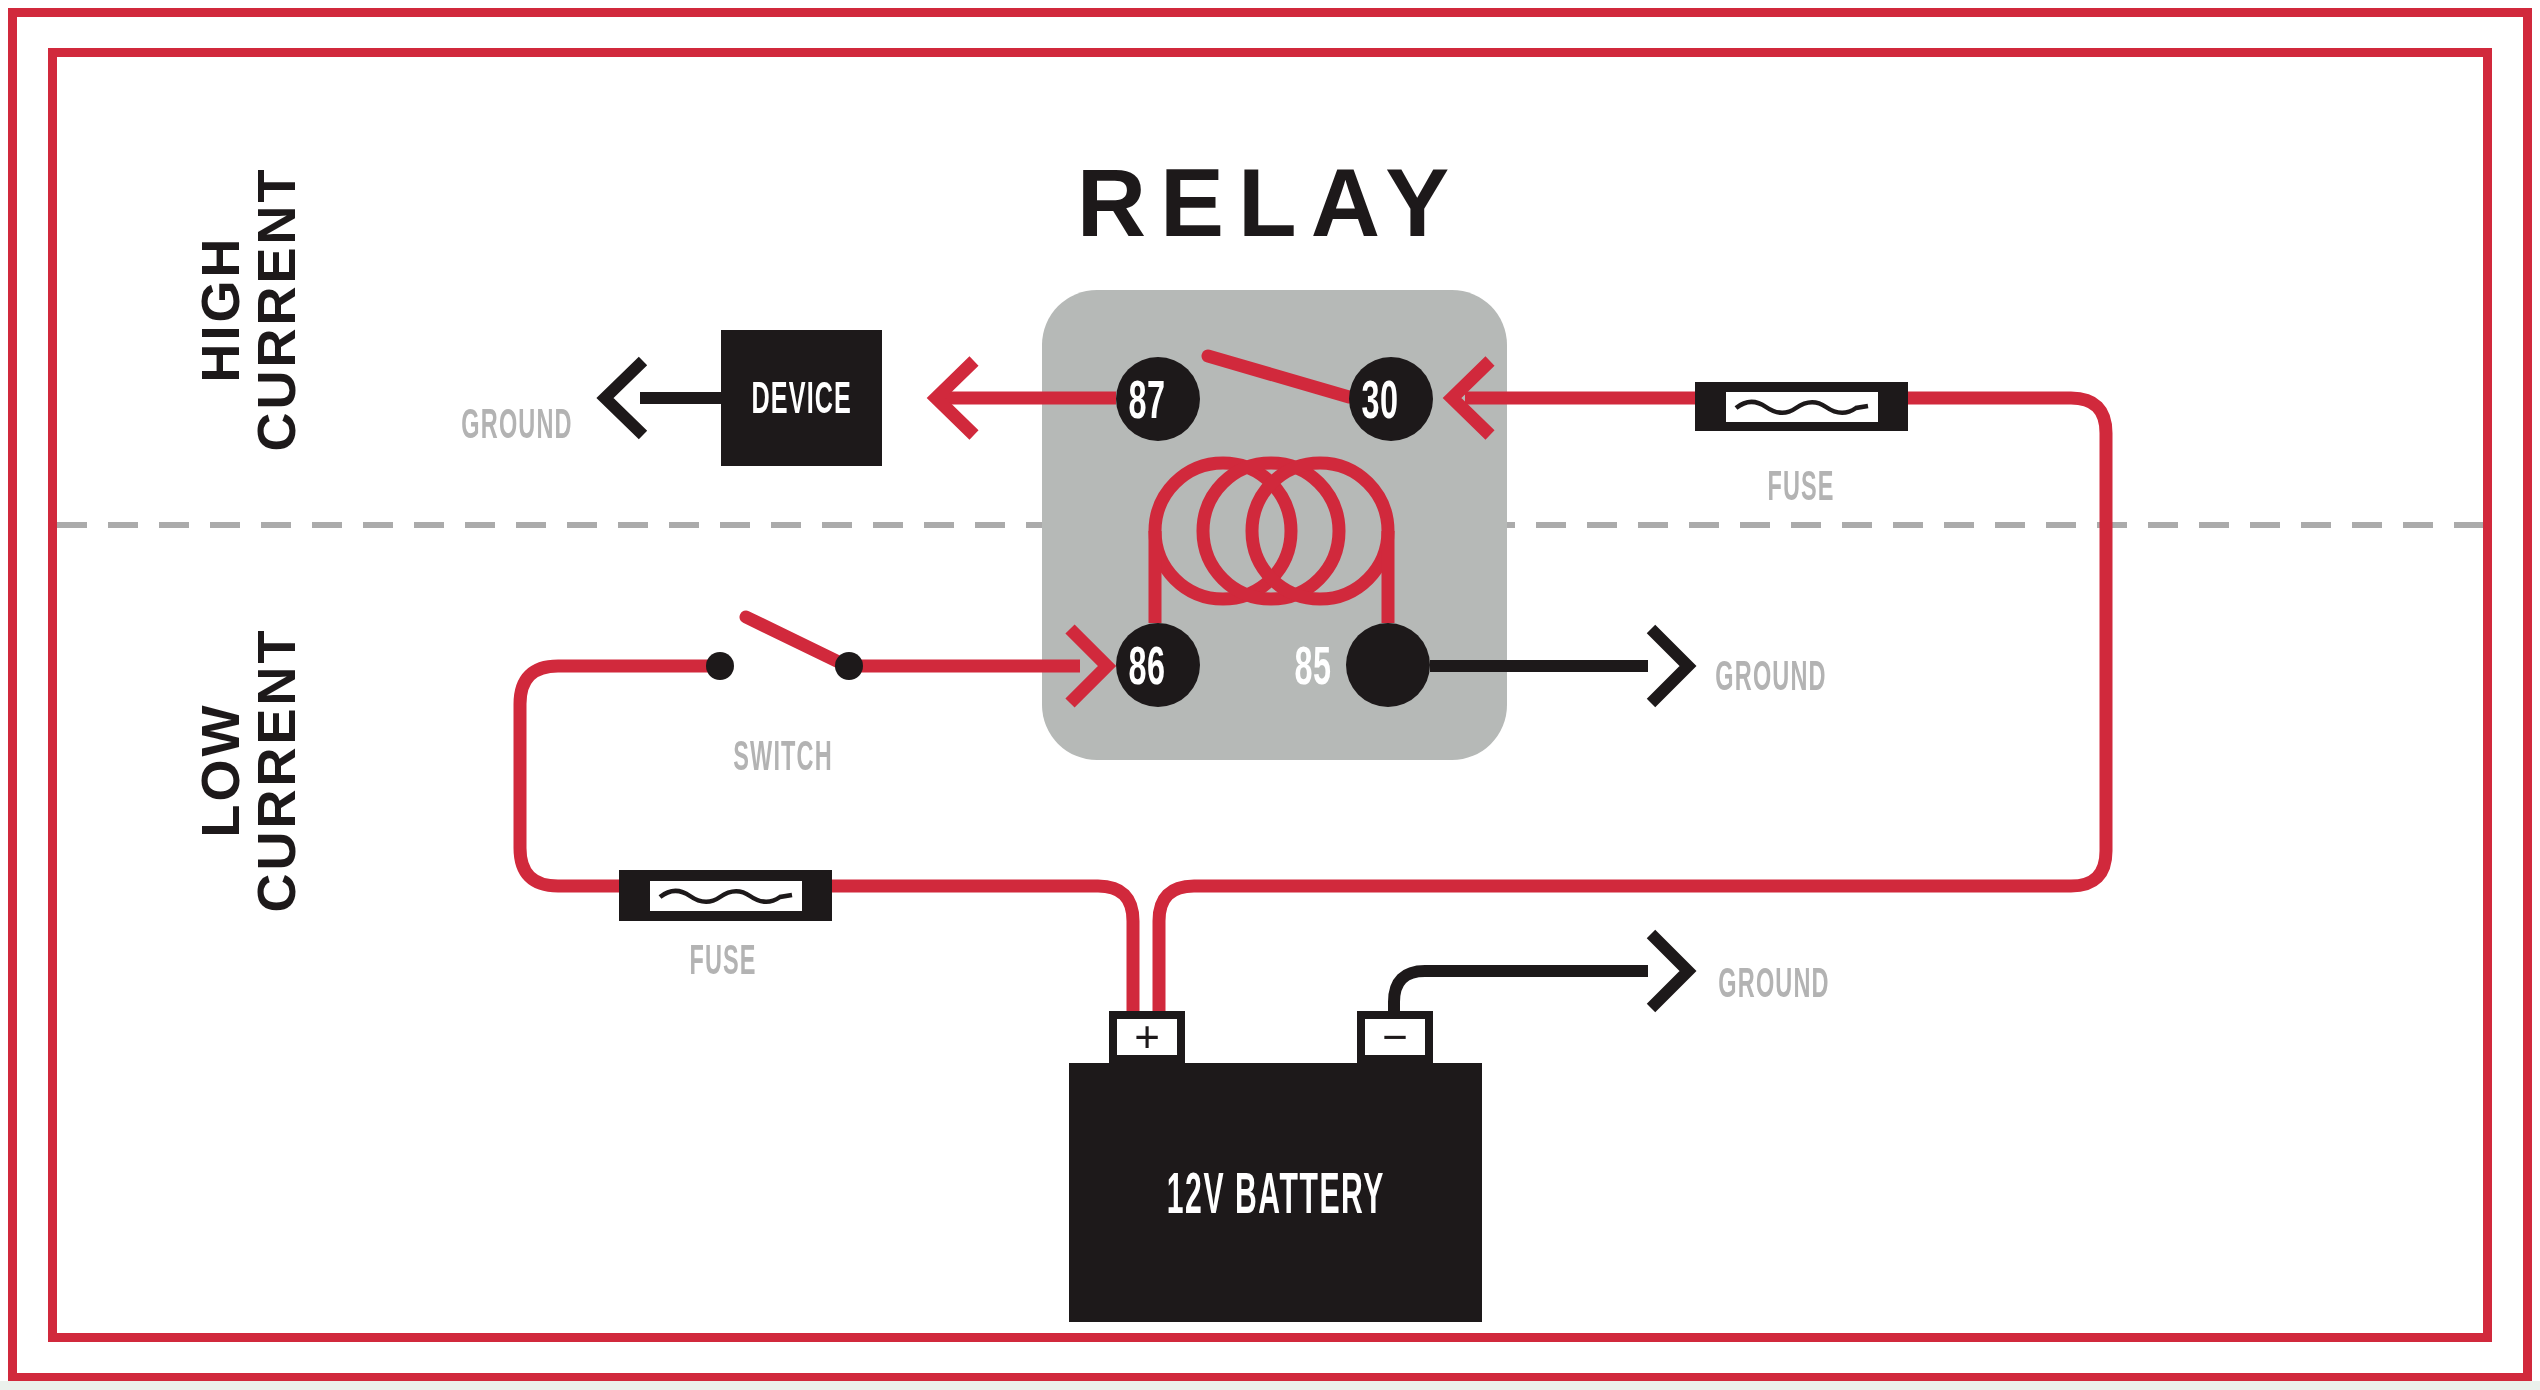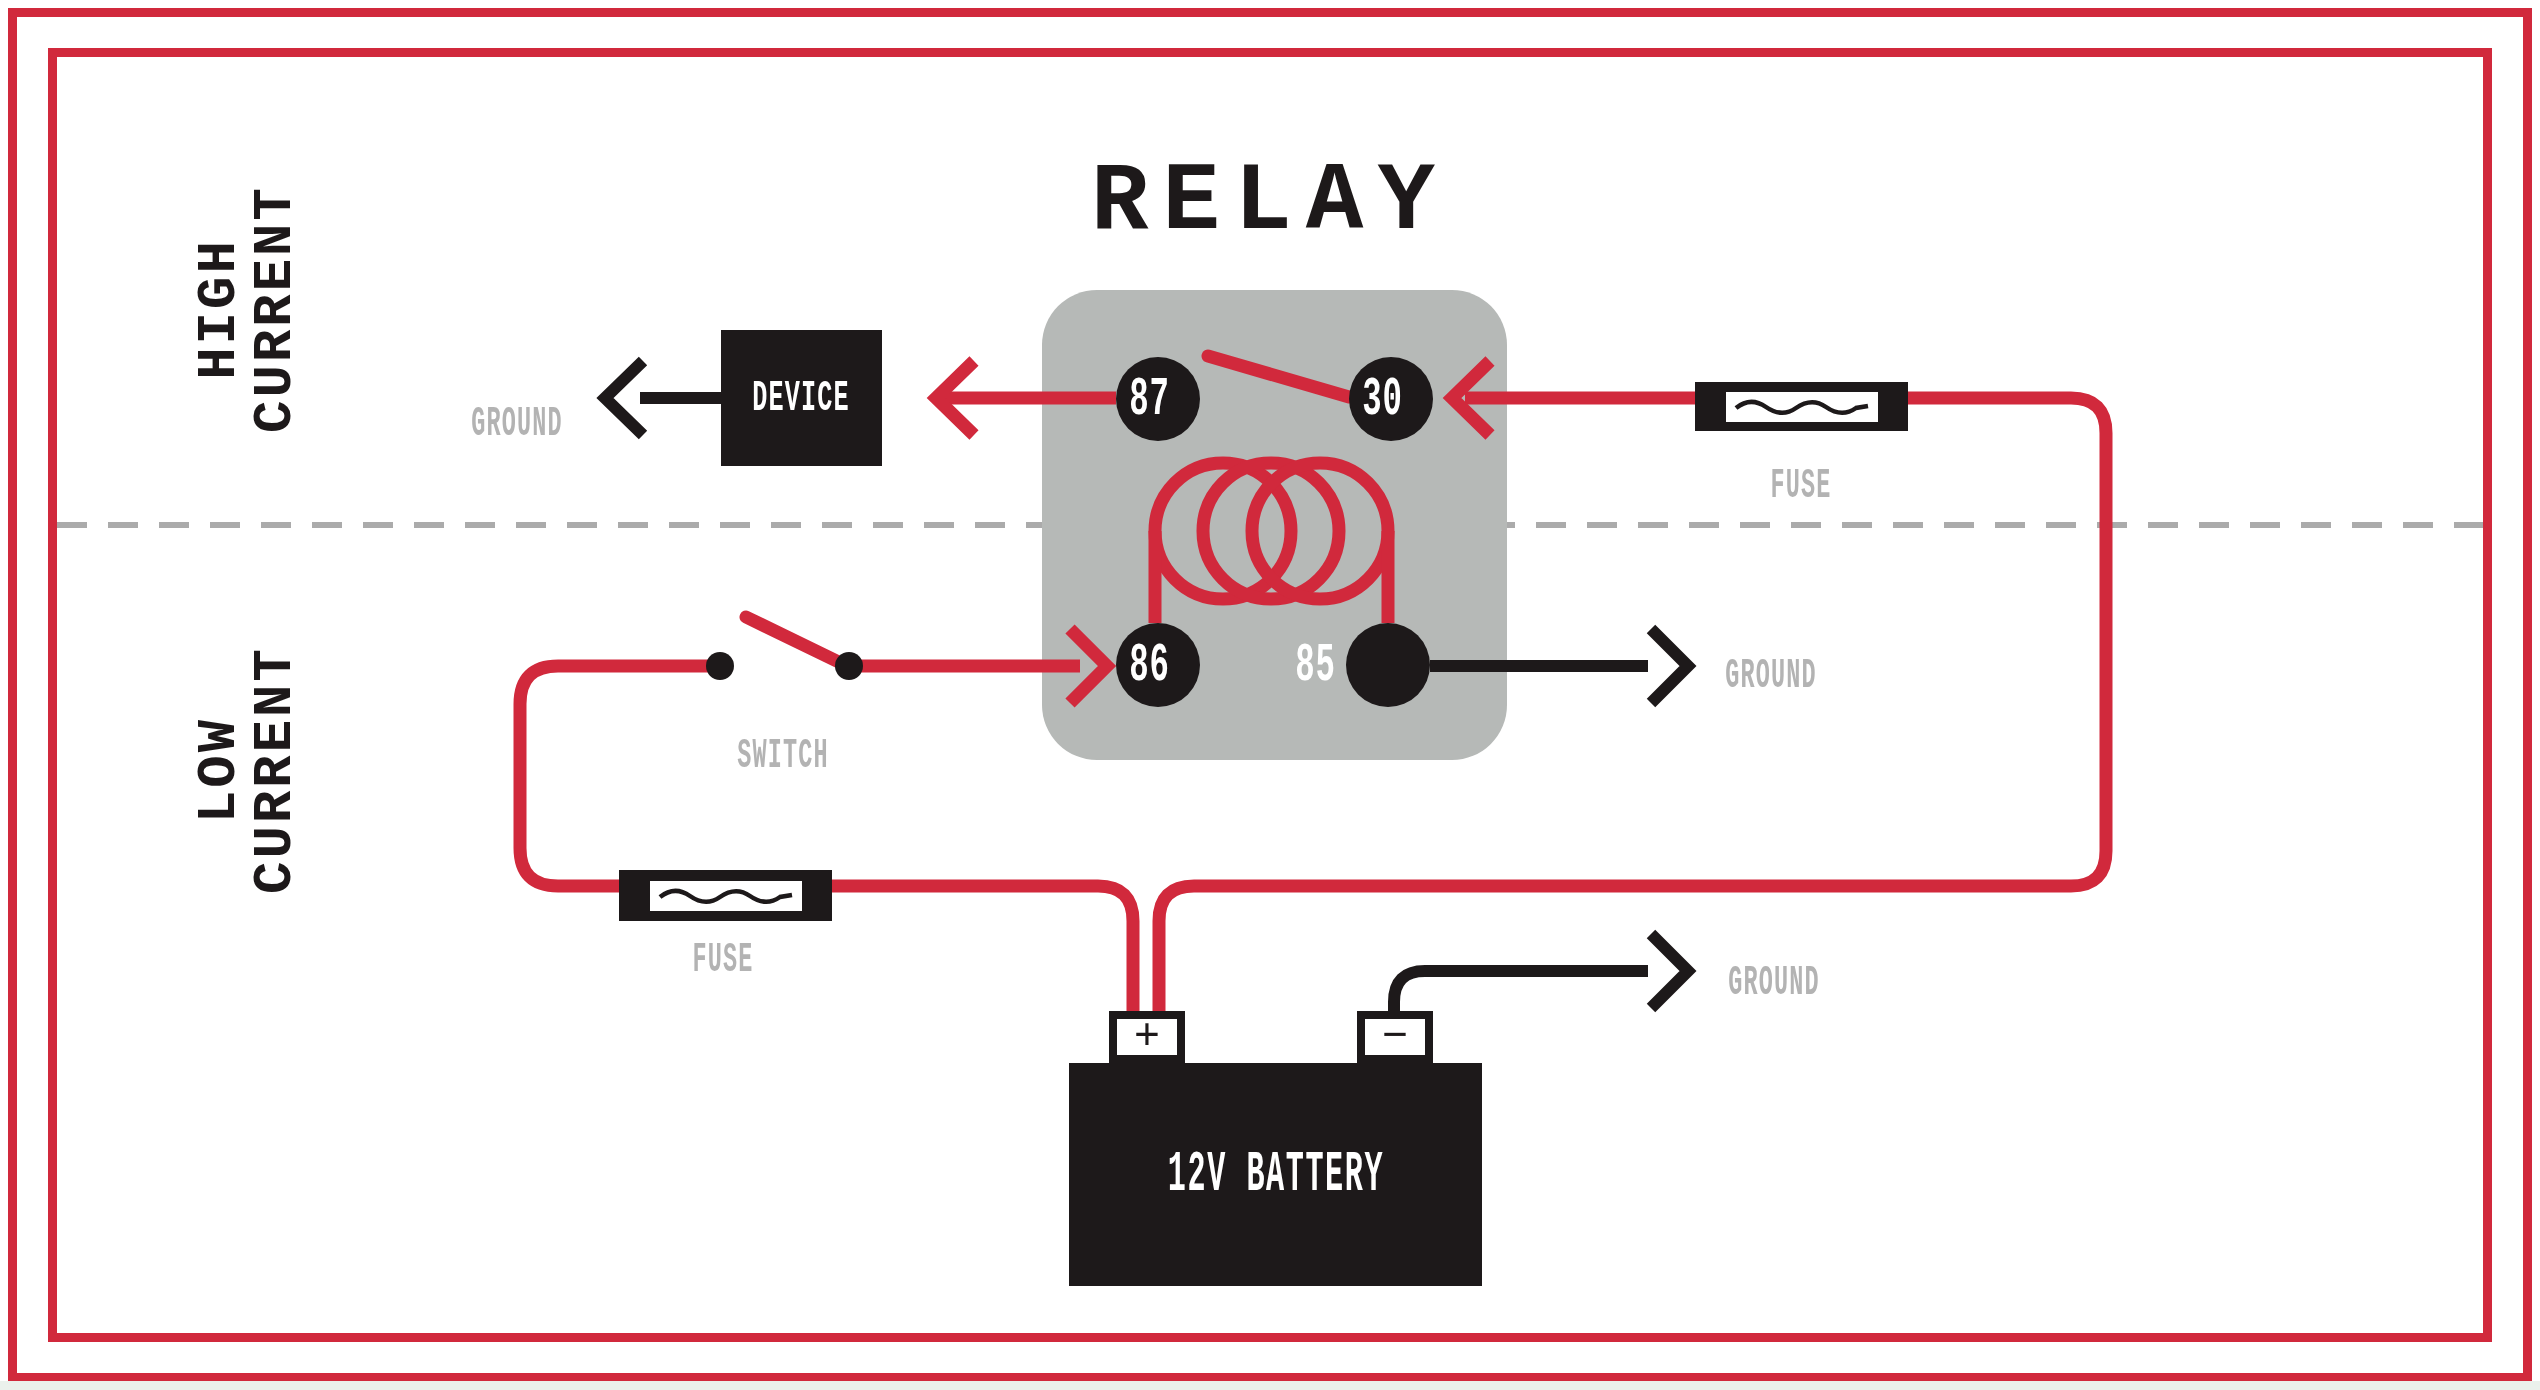--- a/index.html
+++ b/index.html
@@ -7,21 +7,21 @@
     --ink:#1d191a;
     --gray_box:#b6b9b7;
     --gray_text:#b3b3b3;
     --dash:#ababab;
     --bg:#ffffff;
     --tint:#ebf1ec;
   }
   html,body{margin:0;padding:0;background:var(--bg);}
   #canvas{
     position:relative;width:2540px;height:1390px;background:var(--bg);
-    font-family:Liberation Mono, monospace;overflow:hidden;
+    font-family:Liberation Sans, sans-serif;overflow:hidden;
   }
   .abs{position:absolute;}
   
   .border-outer{left:8px;top:8px;width:2506px;height:1356px;border:9px solid var(--red);}
   .border-inner{left:48px;top:48px;width:2426px;height:1276px;border:9px solid var(--red);}
   .bottom-tint{left:0;top:1381px;width:2540px;height:9px;background:var(--tint);}
   
   #wiring{left:0;top:0;width:2540px;height:1390px;}
   
   .title{
@@ -37,21 +37,21 @@
   }
   .side-high{left:248px;top:309px;}
   .side-low{left:248px;top:770px;}
   
   .center{display:flex;align-items:center;justify-content:center;transform:translate(-50%,-50%);}
   .cond{display:inline-block;transform:scaleX(.56);white-space:nowrap;letter-spacing:2px;font-weight:bold;}
   .muted-label{font-size:42px;color:var(--gray_text);margin-top:12px;}
   
   .device-box{left:721px;top:330px;width:161px;height:136px;background:var(--ink);
     display:flex;align-items:center;justify-content:center;color:#fff;font-size:45px;}
-  .battery-box{left:1069px;top:1063px;width:413px;height:223px;background:var(--ink);
+  .battery-box{left:1069px;top:1063px;width:413px;height:259px;background:var(--ink);
     display:flex;align-items:center;justify-content:center;color:#fff;font-size:58px;}
   .battery-box .cond{transform:scaleX(.52);letter-spacing:3px;}
   .terminal{width:60px;height:36px;border:8px solid var(--ink);background:#fff;
     display:flex;align-items:center;justify-content:center;color:var(--ink);
     font-size:44px;font-weight:400;line-height:0;}
   .term-plus{left:1109px;top:1011px;}
   .term-minus{left:1357px;top:1011px;}
   .fuse{background:var(--ink);display:flex;align-items:center;justify-content:center;}
   .fuse-top{left:1695px;top:382px;width:213px;height:49px;}
   .fuse-bottom{left:619px;top:870px;width:213px;height:51px;}

